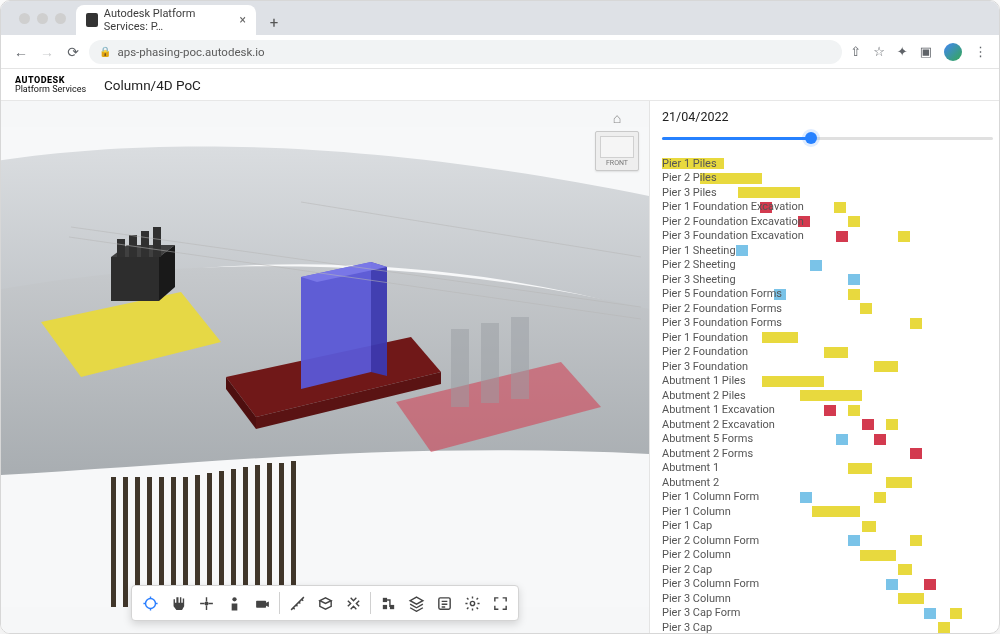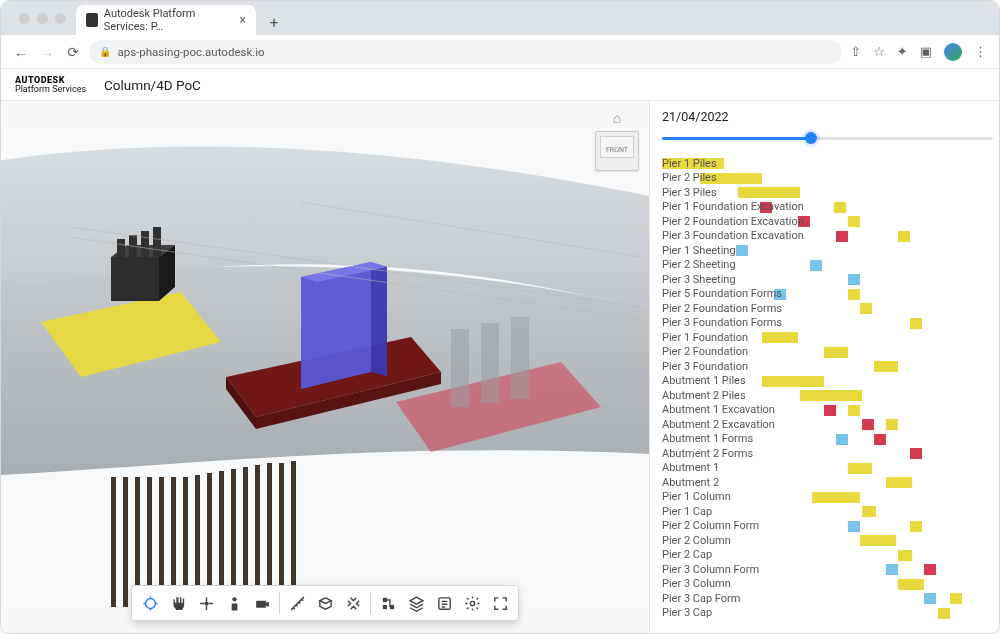--- a/index.html
+++ b/index.html
@@ -35,21 +35,21 @@
 
 .main { flex:1; display:flex; overflow:hidden; }
 .viewer-pane { width:648px; position:relative; background:#f6f7f8; }
 .viewer-svg { width:100%; height:100%; display:block; }
 
 
 .viewcube-wrap { position:absolute; top:8px; right:10px; display:flex; flex-direction:column; align-items:center; gap:4px; }
 .home-btn { width:18px; height:18px; color:#888; cursor:pointer; display:flex; align-items:center; justify-content:center; font-size:14px; }
 .viewcube { width:44px; height:40px; background: #eee; border:1px solid #c9c9c9; border-radius:2px; position:relative; font-size:7px; color:#777; box-shadow: 0 1px 2px rgba(0,0,0,0.1); }
 .viewcube::before { content:""; position:absolute; inset:4px 4px 12px 4px; background:#f5f5f5; border:1px solid #d0d0d0; }
-.viewcube-label { position:absolute; bottom:16px; left:0; right:0; text-align:center; }
+.viewcube-label { position:absolute; bottom:3px; left:0; right:0; text-align:center; }
 
 
 .toolbar { position:absolute; bottom:12px; left:50%; transform:translateX(-50%); height:36px; background:#fff; border:1px solid #d4d4d4; border-radius:4px; display:flex; align-items:center; padding:0 4px; box-shadow: 0 3px 8px rgba(0,0,0,0.15); }
 .toolbar .tbtn { width:28px; height:28px; display:flex; align-items:center; justify-content:center; color:#555; cursor:pointer; border-radius:3px; }
 .toolbar .tbtn svg { width:17px; height:17px; }
 .toolbar .sep { width:1px; height:22px; background:#d0d0d0; margin:0 3px; }
 
 
 .timeline-pane { flex:1; border-left:1px solid #e4e4e4; padding:8px 6px 0 12px; overflow:hidden; position:relative; }
 .tl-date { font-size:12.5px; color:#222; margin-bottom:6px; }
@@ -409,39 +409,46 @@
               <div class="bar red" style="left: 200px; width: 12px;"></div>
               <div class="bar yellow" style="left: 224px; width: 12px;"></div>
             </div>
             <div class="label">Abutment 2 Excavation</div>
           </div>
           <div class="gantt-row">
             <div class="bars">
               <div class="bar blue" style="left: 174px; width: 12px;"></div>
               <div class="bar red" style="left: 212px; width: 12px;"></div>
             </div>
-            <div class="label">Abutment 1 Forms</div>
+            <div class="label">Abutment 5 Forms</div>
           </div>
           <div class="gantt-row">
             <div class="bars">
               <div class="bar red" style="left: 248px; width: 12px;"></div>
             </div>
             <div class="label">Abutment 2 Forms</div>
           </div>
           <div class="gantt-row">
             <div class="bars">
               <div class="bar yellow" style="left: 186px; width: 24px;"></div>
             </div>
             <div class="label">Abutment 1</div>
           </div>
           <div class="gantt-row">
             <div class="bars">
               <div class="bar yellow" style="left: 224px; width: 26px;"></div>
             </div>
             <div class="label">Abutment 2</div>
+          </div>
+          <div class="gantt-row">
+            <div class="bars">
+              <div class="bar blue" style="left: 138px; width: 12px;"></div>
+              <div class="bar yellow" style="left: 212px; width: 12px;"></div>
+            </div>
+            <div class="label">Pier 1 Column Form</div>
           </div>
           <div class="gantt-row">
             <div class="bars">
               <div class="bar yellow" style="left: 150px; width: 48px;"></div>
             </div>
             <div class="label">Pier 1 Column</div>
           </div>
           <div class="gantt-row">
             <div class="bars">
               <div class="bar yellow" style="left: 200px; width: 14px;"></div>

